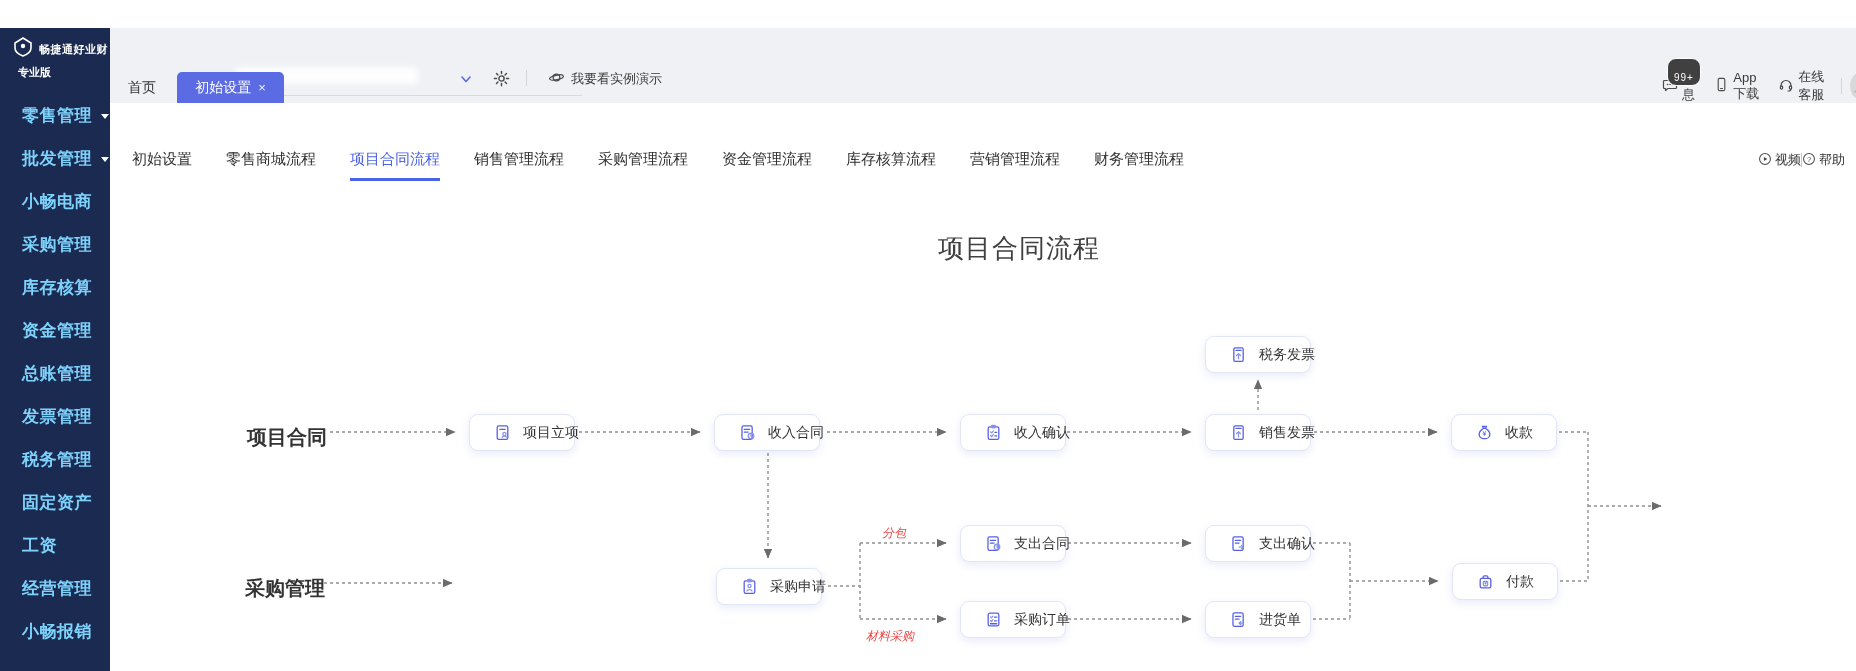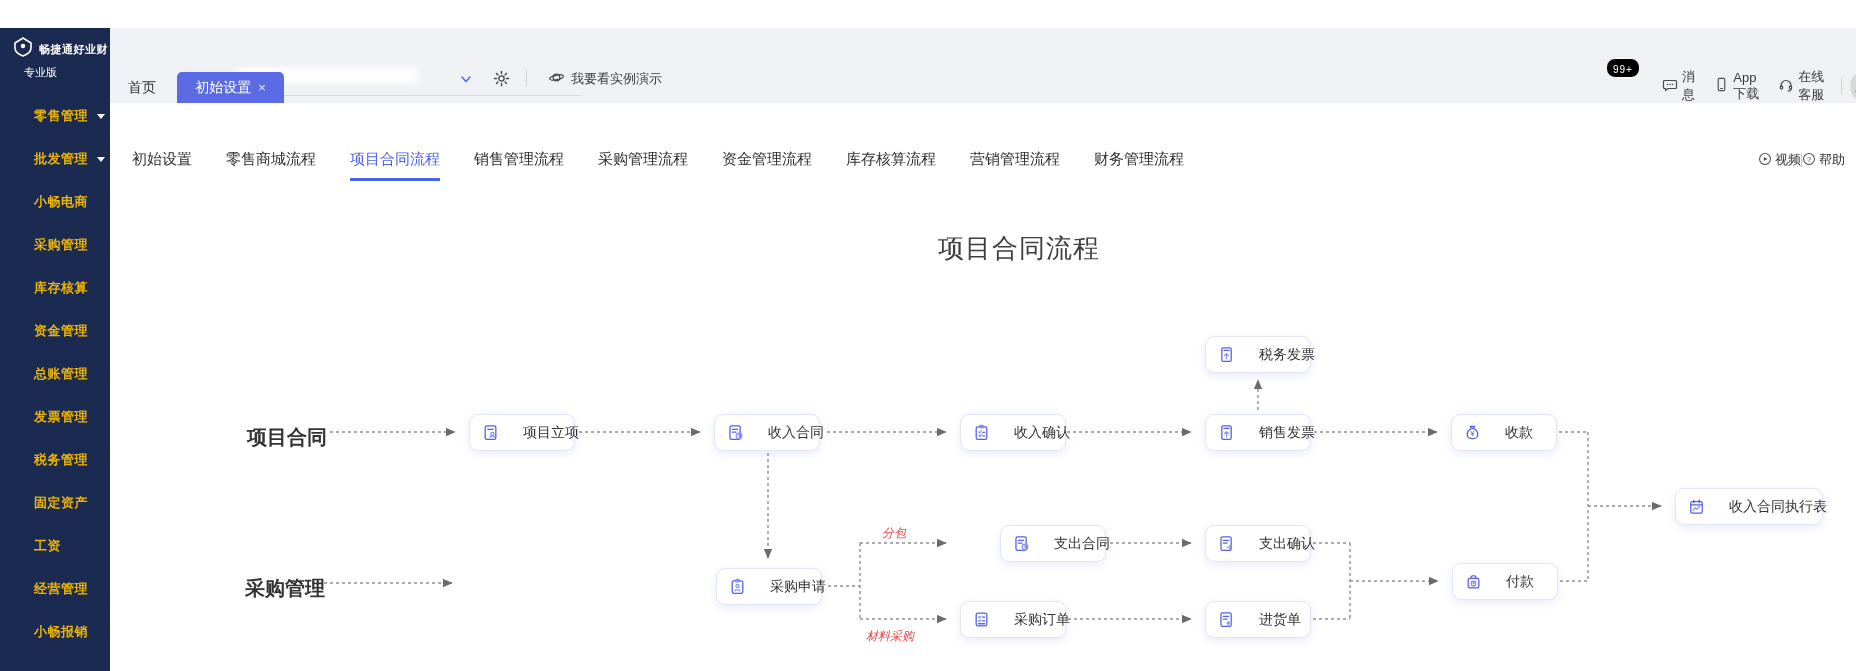--- a/index.html
+++ b/index.html
@@ -11,60 +11,60 @@
   .header{position:absolute;left:110px;top:28px;width:1746px;height:75px;background:#eff1f5;}
   .redact-blob{position:absolute;left:126px;top:39px;width:182px;height:17px;background:rgba(255,255,255,.9);
                border-radius:4px;filter:blur(3px);}
   .search-underline{position:absolute;left:118px;top:67px;width:354px;height:1px;background:#d8dadf;}
   .tb-icon{position:absolute;color:#4a4a4a;}
   .tb-divider{position:absolute;width:1px;height:16px;background:#d2d5dc;top:42px;}
   .demo-group{position:absolute;left:438px;top:41px;display:flex;align-items:center;gap:6px;
               font-size:13px;color:#3a3a3a;cursor:pointer;}
   .tb-right{position:absolute;left:1552px;top:40px;display:flex;align-items:center;font-size:13px;color:#3a3a3a;}
   .tb-group{display:flex;align-items:center;gap:4px;cursor:pointer;}
-  .badge{position:absolute;left:1496px;top:30px;background:#000000;color:#fff;font-size:10px;
-         padding:5px 6px 2px;border-radius:9px;border:1px solid #fff;letter-spacing:1px;z-index:5;}
+  .badge{position:absolute;left:1557px;top:30px;background:#404040;color:#fff;font-size:10px;
+         padding:13px 6px 2px;border-radius:9px;border:1px solid #fff;letter-spacing:1px;z-index:5;}
   .avatar{width:26px;height:26px;border-radius:50%;background:#d8d8d8;display:flex;align-items:center;
           justify-content:center;overflow:hidden;}
 
   
   .home-tab{position:absolute;left:118px;top:72px;width:48px;height:31px;line-height:31px;text-align:center;
             font-size:14px;color:#333;cursor:pointer;}
   .active-tab{position:absolute;left:177px;top:72px;width:107px;height:31px;background:#5b6be4;
               border-radius:5px 5px 0 0;display:flex;align-items:center;justify-content:center;gap:7px;
               color:#fff;font-size:14px;cursor:pointer;}
   .active-tab .x{font-size:13px;opacity:.9;}
 
   
   .sidebar{position:absolute;left:0;top:28px;width:110px;height:643px;background:#1b2a50;color:#fff;}
   .brand-row{position:absolute;left:12px;top:8px;display:flex;align-items:center;gap:5px;}
   .brand-name{font-size:11px;font-weight:bold;letter-spacing:.5px;white-space:nowrap;}
-  .edition{position:absolute;left:24px;top:37px;font-size:11px;font-weight:normal;}
+  .edition{position:absolute;left:18px;top:37px;font-size:11px;font-weight:bold;}
   .menu{position:absolute;left:0;top:66px;width:110px;}
-  .menu-item{height:43px;line-height:43px;padding-left:34px;font-size:13px;font-weight:bold;
-             letter-spacing:.5px;color:#eab308;cursor:pointer;white-space:nowrap;}
+  .menu-item{height:43px;line-height:43px;padding-left:22px;font-size:17px;font-weight:bold;
+             letter-spacing:.5px;color:#7dd3fc;cursor:pointer;white-space:nowrap;}
   .caret{display:inline-block;width:0;height:0;border-left:4px solid transparent;border-right:4px solid transparent;
          border-top:5px solid #fff;margin-left:9px;vertical-align:middle;}
 
   
   .content{position:absolute;left:110px;top:103px;width:1746px;height:568px;background:#fff;}
   .nav-tabs{position:absolute;left:132px;top:150px;display:flex;gap:34px;font-size:15px;color:#2f2f2f;}
   .nav-tab{padding-bottom:9px;cursor:pointer;white-space:nowrap;}
   .nav-tab.active{color:#4b63e6;border-bottom:3px solid #4b63e6;}
   .nav-right{position:absolute;left:1758px;top:151px;display:flex;align-items:center;
              font-size:13px;color:#333;}
   .nav-right .grp{display:flex;align-items:center;gap:3px;cursor:pointer;}
   .nav-right .vdiv{width:1px;height:14px;background:#c9c9c9;}
 
   .flow-title{position:absolute;left:938px;top:231px;font-size:26px;color:#404040;letter-spacing:1px;}
 
   
   .wires{position:absolute;left:0;top:0;pointer-events:none;}
   .node{position:absolute;width:106px;height:37px;background:#fff;border:1px solid #e2e5f6;border-radius:9px;
-        display:flex;align-items:center;padding-left:12px;gap:24px;font-size:14px;color:#333;
+        display:flex;align-items:center;padding-left:24px;gap:12px;font-size:14px;color:#333;
         box-shadow:0 3px 9px rgba(100,110,220,.14);cursor:pointer;white-space:nowrap;}
   .node.wide{width:148px;}
   .nicon{display:flex;width:17px;height:17px;flex:0 0 17px;}
   .nicon svg{display:block;}
   .row-label{position:absolute;font-size:20px;font-weight:600;color:#333;}
   .branch-label{position:absolute;font-size:12px;color:#ef4444;font-style:italic;}
 
   svg .ic{stroke:#5560e2;stroke-width:1.2;fill:none;stroke-linecap:round;stroke-linejoin:round;}
   svg .ic2{stroke:#8a93ee;stroke-width:1.2;fill:none;stroke-linecap:round;stroke-linejoin:round;}
   svg .gray{stroke:#4a4a4a;stroke-width:1.2;fill:none;stroke-linecap:round;stroke-linejoin:round;}
@@ -346,21 +346,21 @@
       <svg width="17" height="17" viewBox="0 0 16 16">
           <rect class="ic" x="3" y="2.6" width="10" height="11.8" rx="1.5"></rect>
           <rect class="ic2" x="6" y="1.4" width="4" height="2.2" rx="1"></rect>
           <circle class="ic2" cx="8" cy="7.6" r="1.5"></circle>
           <path class="ic2" d="M5.6 12.2c.5-1.8 4.3-1.8 4.8 0"></path>
         </svg>
     </span>
     <span class="nlabel">采购申请</span>
   </div>
 
-  <div class="node" style="left:1000px;top:525px">
+  <div class="node" style="left:960px;top:525px">
     <span class="nicon">
       <svg width="17" height="17" viewBox="0 0 16 16">
           <rect class="ic" x="2.8" y="1.8" width="9.6" height="12.6" rx="1.5"></rect>
           <line class="ic" x1="5" y1="5" x2="10" y2="5"></line>
           <line class="ic" x1="5" y1="7.6" x2="8.5" y2="7.6"></line>
           <circle class="ic2" cx="11.3" cy="11.3" r="2.6" fill="#fff"></circle>
           <path class="ic2" d="M11.3 10 v1.4 l1 .7"></path>
         </svg>
     </span>
     <span class="nlabel">支出合同</span>
@@ -409,26 +409,14 @@
       <svg width="17" height="17" viewBox="0 0 16 16">
           <rect class="ic" x="3" y="5" width="10" height="9" rx="1.5"></rect>
           <path class="ic" d="M5.8 5 V3.8 a1.2 1.2 0 0 1 1.2 -1.2 h2 a1.2 1.2 0 0 1 1.2 1.2 V5"></path>
           <rect class="ic2" x="6" y="8" width="4" height="4" rx=".8" fill="#fff"></rect>
           <text x="8" y="11.3" text-anchor="middle" font-size="4.5" fill="#5560e2" font-family="Liberation Sans,sans-serif">¥</text>
         </svg>
     </span>
     <span class="nlabel">付款</span>
   </div>
 
-  <div class="node wide" style="left:1675px;top:488px">
-    <span class="nicon">
-      <svg width="17" height="17" viewBox="0 0 16 16">
-          <rect class="ic" x="2.6" y="3.4" width="10.8" height="10.8" rx="1.5"></rect>
-          <line class="ic" x1="5.4" y1="2" x2="5.4" y2="4.4"></line>
-          <line class="ic" x1="10.6" y1="2" x2="10.6" y2="4.4"></line>
-          <line class="ic" x1="2.6" y1="6.4" x2="13.4" y2="6.4"></line>
-          <path class="ic2" d="M4.8 11.6 l2-2.4 1.6 1.4 2.6-2.8"></path>
-        </svg>
-    </span>
-    <span class="nlabel">收入合同执行表</span>
-  </div>
 
 </div>
 
 </body></html>

